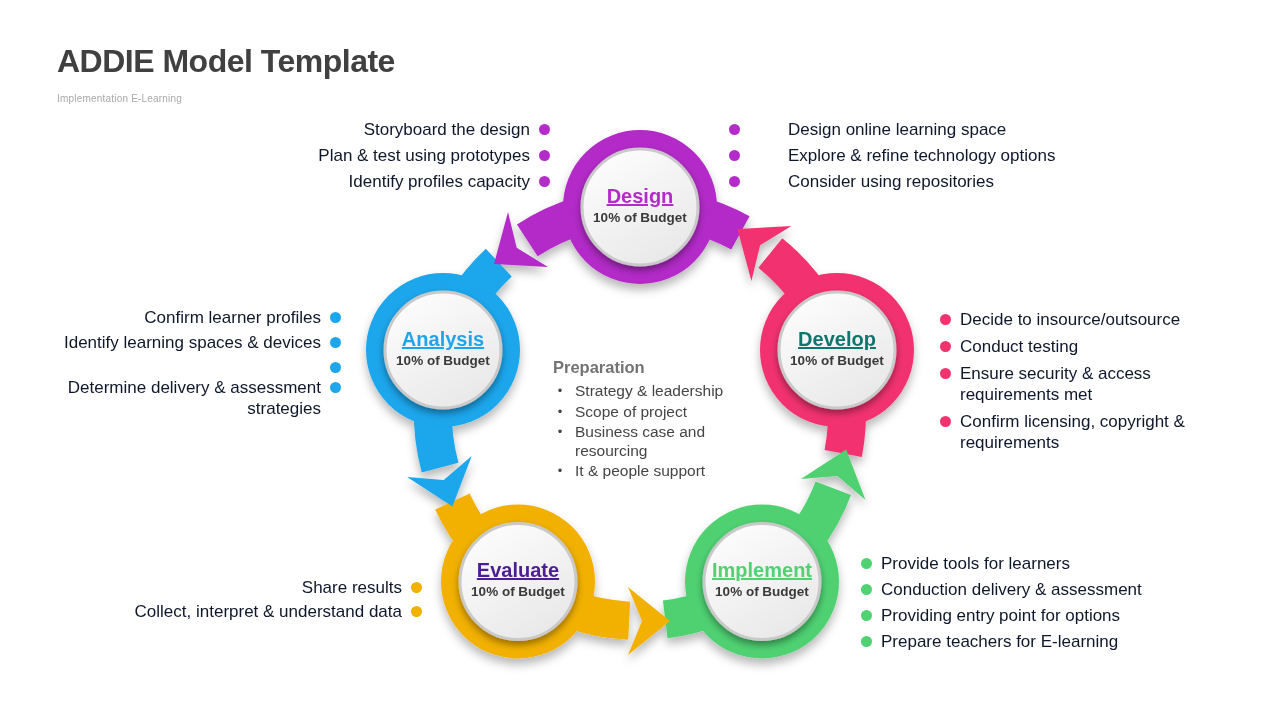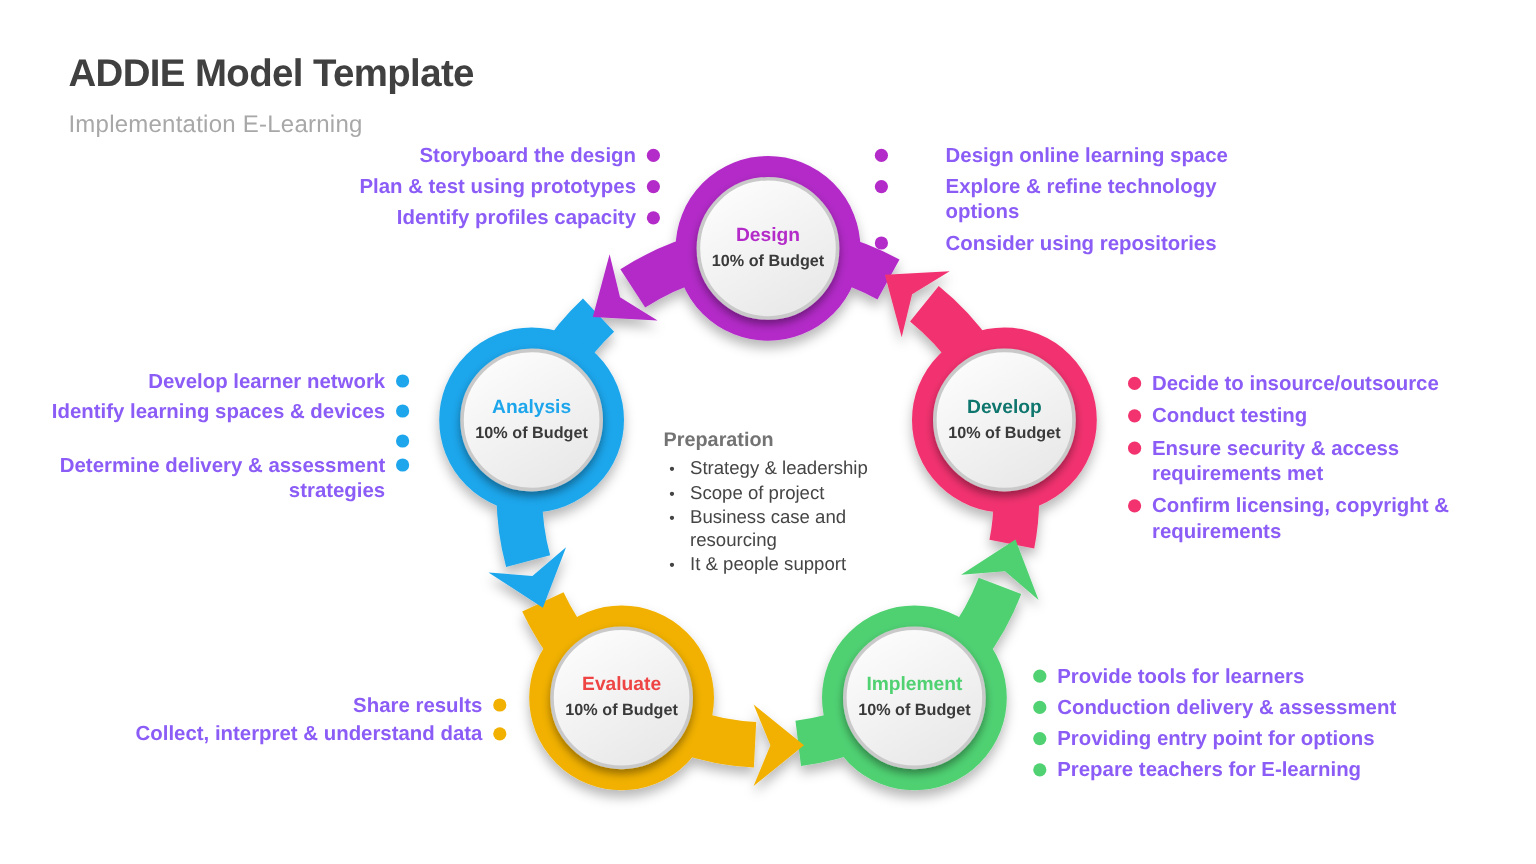--- a/index.html
+++ b/index.html
@@ -2,35 +2,35 @@
 <html><head>
 <meta charset="utf-8">
 <style>
   html,body{margin:0;padding:0;background:#fff;}
   .slide{position:relative;width:1280px;height:720px;background:#ffffff;overflow:hidden;
          font-family:"Liberation Sans",sans-serif;}
 
   
   .title{position:absolute;left:57px;top:42px;margin:0;font-size:32px;line-height:38px;
          font-weight:bold;color:#404040;letter-spacing:-0.5px;}
-  .subtitle{position:absolute;left:57px;top:93px;font-size:20px;color:#a8a8a8;letter-spacing:0.2px;}
+  .subtitle{position:absolute;left:57px;top:93px;font-size:10px;color:#a8a8a8;letter-spacing:0.2px;}
 
   
   svg.diagram{position:absolute;left:0;top:0;}
 
   
   .node-label{position:absolute;width:160px;text-align:center;}
-  .nl-name{font-size:16px;font-weight:bold;line-height:23px;}
+  .nl-name{font-size:20px;font-weight:bold;line-height:23px;text-decoration:underline;}
   .nl-budget{font-size:13.5px;font-weight:bold;color:#3a3a3a;line-height:20px;}
 
   
   .blist{position:absolute;}
   .li-row{display:flex;align-items:flex-start;gap:9px;}
   .dot{width:11px;height:11px;border-radius:50%;flex:0 0 11px;margin-top:5px;}
-  .li-text{font-size:17px;line-height:21px;color:#8b5cf6;font-weight:bold;}
+  .li-text{font-size:17px;line-height:21px;color:#0f172a;}
   .side-left .li-row{justify-content:flex-end;}
   .side-left .li-text{text-align:right;}
 
   .list-design-left{top:119px;right:730px;width:300px;}   .list-design-left .li-row{margin-bottom:5px;}
   .list-design-right{top:119px;left:729px;width:340px;}   .list-design-right .li-row{margin-bottom:5px;gap:48px;}
   .list-analysis-left{top:307px;right:939px;width:340px;} .list-analysis-left .li-row{margin-bottom:4px;}
   .list-develop-right{top:309px;left:940px;width:270px;}  .list-develop-right .li-row{margin-bottom:6px;}
   .list-evaluate-left{top:577px;right:858px;width:370px;} .list-evaluate-left .li-row{margin-bottom:3px;}
   .list-implement-right{top:553px;left:861px;width:330px;}.list-implement-right .li-row{margin-bottom:5px;}
 
@@ -104,21 +104,21 @@
   </div>
   <div class="node-label" style="left:757px;top:328px;">
     <div class="nl-name" style="color: #0f766e;">Develop</div>
     <div class="nl-budget">10% of Budget</div>
   </div>
   <div class="node-label" style="left:682px;top:559px;">
     <div class="nl-name" style="color: rgb(80, 209, 114);">Implement</div>
     <div class="nl-budget">10% of Budget</div>
   </div>
   <div class="node-label" style="left:438px;top:559px;">
-    <div class="nl-name" style="color: #ef4444;">Evaluate</div>
+    <div class="nl-name" style="color: #4c1d95;">Evaluate</div>
     <div class="nl-budget">10% of Budget</div>
   </div>
   <div class="node-label" style="left:363px;top:328px;">
     <div class="nl-name" style="color: rgb(30, 166, 236);">Analysis</div>
     <div class="nl-budget">10% of Budget</div>
   </div>
 
   <div class="blist side-left  list-design-left">
       <div class="li-row">
         <div class="li-text">
@@ -155,21 +155,21 @@
       <div class="li-row">
         <span class="dot" style="background: rgb(179, 43, 200);"></span>
         <div class="li-text">
           <div>Consider using repositories</div>
         </div>
       </div>
     </div>
   <div class="blist side-left  list-analysis-left">
       <div class="li-row">
         <div class="li-text">
-          <div>Develop learner network</div>
+          <div>Confirm learner profiles</div>
         </div>
         <span class="dot" style="background: rgb(30, 166, 236);"></span>
       </div>
       <div class="li-row">
         <div class="li-text">
           <div>Identify learning spaces &amp; devices</div>
         </div>
         <span class="dot" style="background: rgb(30, 166, 236);"></span>
       </div>
       <div class="li-row">

